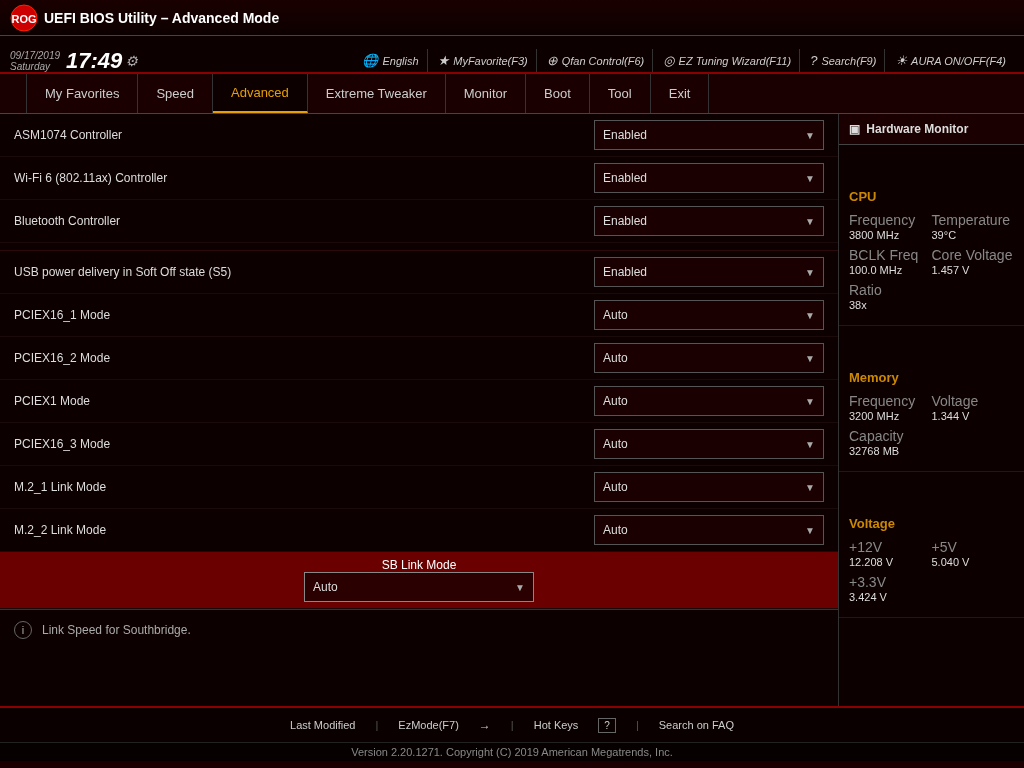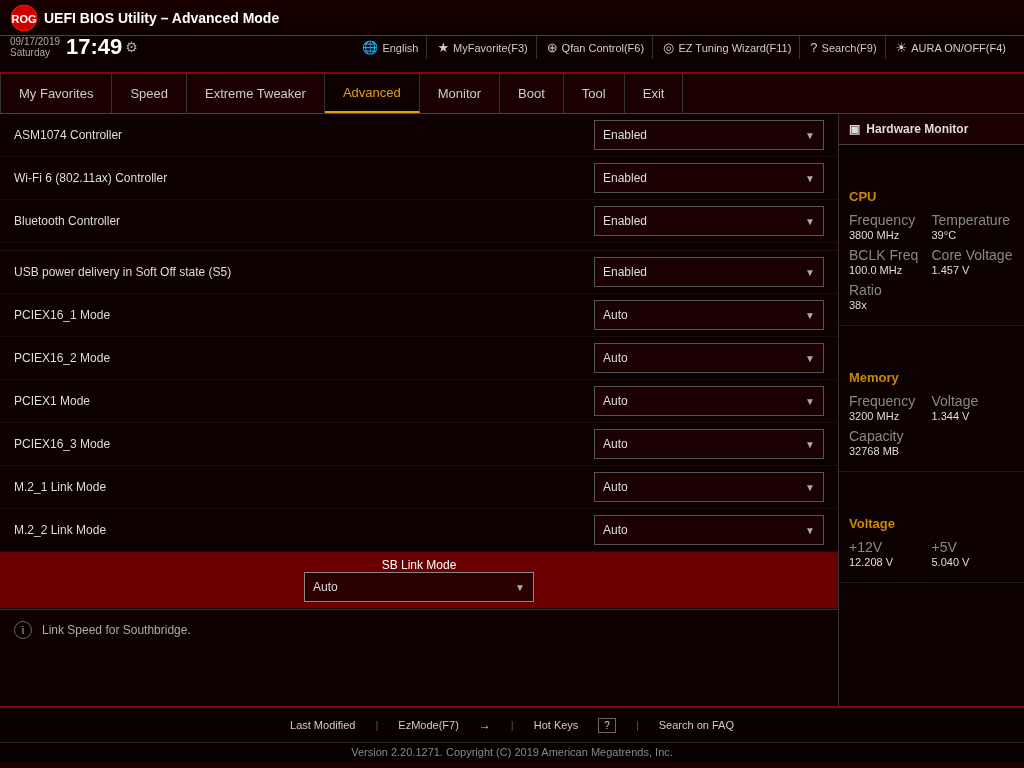--- a/index.html
+++ b/index.html
@@ -34,24 +34,25 @@
     .rog-logo {
       width: 28px;
       height: 28px;
     }
 
     
     .topbar {
       background: #0d0000;
       border-bottom: 2px solid #8b0000;
       display: flex;
-      align-items: flex-start;
+      align-items: flex-end;
       padding: 0 10px;
       height: 38px;
       gap: 0;
+      font-style: italic;
     }
     .datetime {
       display: flex;
       align-items: center;
       gap: 6px;
       color: #ccc;
       font-size: 11px;
       min-width: 90px;
     }
     .time-display {
@@ -92,21 +93,21 @@
     .nav-item {
       padding: 10px 18px;
       font-size: 13px;
       color: #ccc;
       cursor: pointer;
       height: 100%;
       display: flex;
       align-items: center;
       border-right: 1px solid #333;
     }
-    .nav-item:first-child { border-left: 1px solid #333; }
+    .nav-item:first-child { border-left: 1px solid #333; margin-left: 26px; }
     .nav-item.active {
       color: #e8a000;
       border-bottom: 2px solid #e8a000;
       background: #0d0000;
     }
 
     
     .main-area {
       display: flex;
       height: calc(768px - 36px - 38px - 40px - 36px - 26px);
@@ -336,22 +337,22 @@
     <div class="util-btn">
       <span class="util-icon">☀</span>
       <span>AURA ON/OFF(F4)</span>
     </div>
   </div>
 </div>
 
 <div class="nav-bar">
   <div class="nav-item">My Favorites</div>
   <div class="nav-item">Speed</div>
+  <div class="nav-item active">Advanced</div>
   <div class="nav-item">Extreme Tweaker</div>
-  <div class="nav-item active">Advanced</div>
   <div class="nav-item">Monitor</div>
   <div class="nav-item">Boot</div>
   <div class="nav-item">Tool</div>
   <div class="nav-item">Exit</div>
 </div>
 
 <div class="main-area">
 
   <div class="settings-panel">
 
@@ -538,20 +539,27 @@
       <div class="hw-section-title volt-color">Voltage</div>
       <div class="hw-row">
         <div class="hw-col">
           <span class="hw-label">+12V</span>
           <span class="hw-value">12.208 V</span>
         </div>
         <div class="hw-col">
           <span class="hw-label">+5V</span>
           <span class="hw-value">5.040 V</span>
         </div>
+      </div>
+      <div class="hw-row">
+        <div class="hw-col">
+          <span class="hw-label">+3.3V</span>
+          <span class="hw-value">3.424 V</span>
+        </div>
+        <div class="hw-col"></div>
       </div>
     </div>
 
   </div>
 </div>
 
 <div class="footer">
   <div style="width:100px;"></div>
   <div class="footer-center">
     <span class="footer-link">Last Modified</span>

